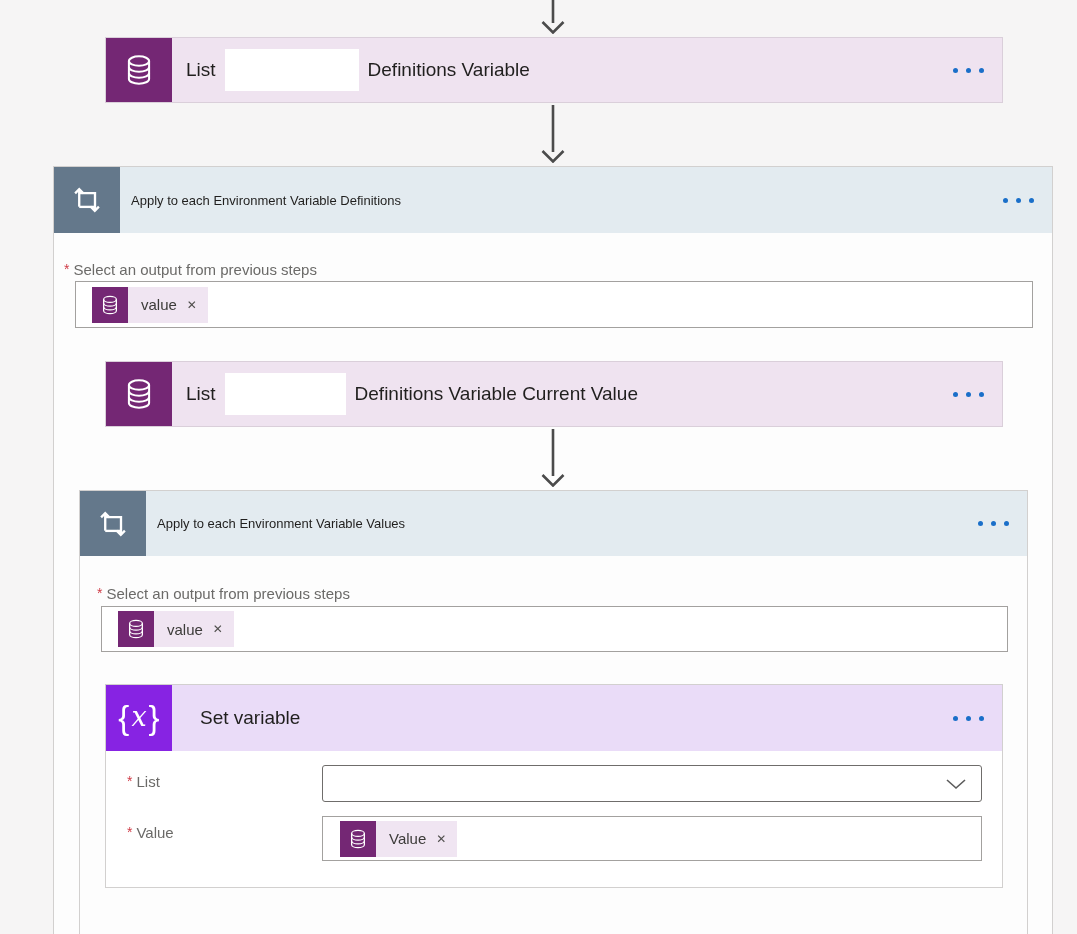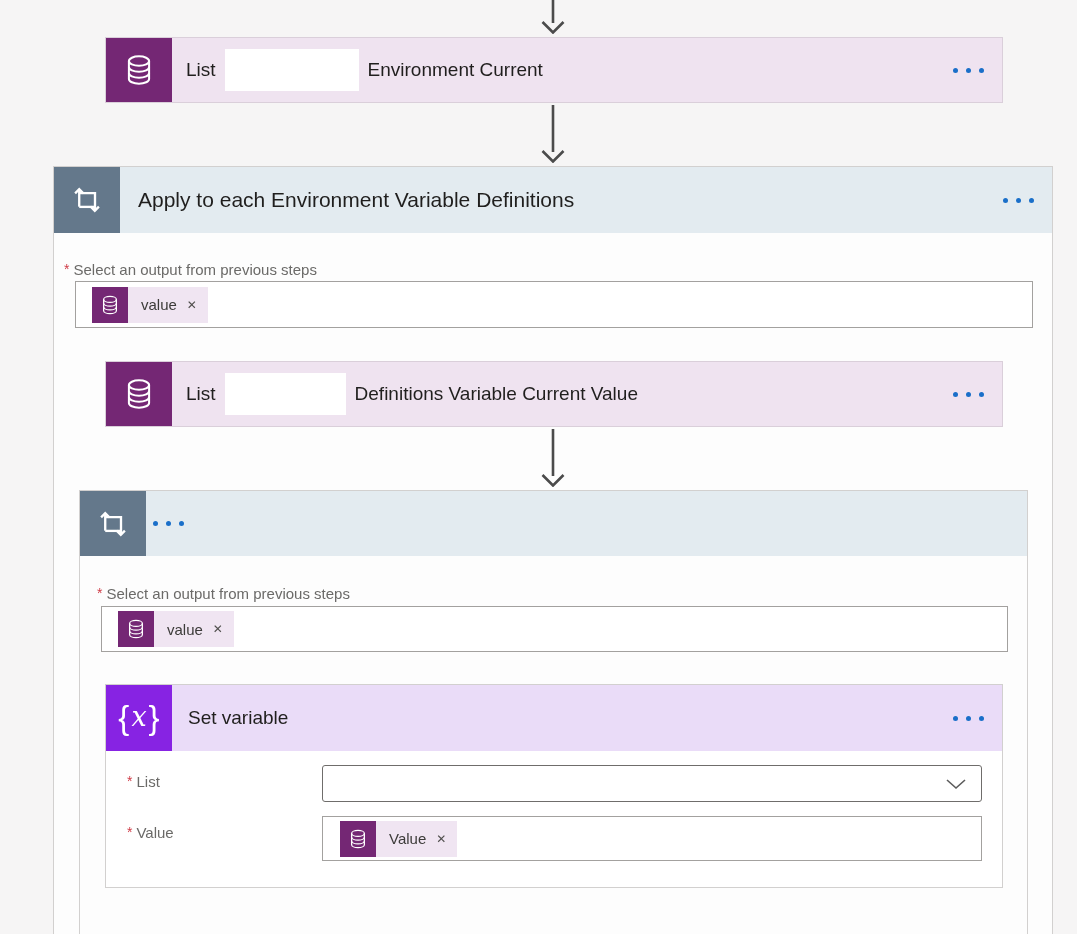--- a/index.html
+++ b/index.html
@@ -45,22 +45,22 @@
     width:66px;flex:0 0 66px;display:flex;align-items:center;justify-content:center;
   }
   .tile-dataverse{background:var(--dataverse-purple,#742774)}
   .tile-loop{background:var(--loop-tile,#64788b)}
   .tile-variable{background:var(--variable-purple,#8723e3)}
   .card-title{
     flex:1;display:flex;align-items:center;gap:9px;padding-left:14px;
     font-size:19px;color:var(--title-text,#201f1e);white-space:nowrap;overflow:hidden;
   }
   .loop-title{
-    flex:1;display:flex;align-items:center;padding-left:18px;
-    font-size:21px;color:var(--title-text,#201f1e);white-space:nowrap;overflow:hidden;
+    flex:1;display:flex;align-items:center;padding-left:11px;
+    font-size:13px;color:var(--title-text,#201f1e);white-space:nowrap;overflow:hidden;
   }
   .redacted{height:42px;background:#ffffff;flex:0 0 auto}
   
   .menu{
     width:44px;margin-right:12px;align-self:stretch;
     display:flex;align-items:center;justify-content:center;gap:8px;cursor:pointer;
   }
   .menu i{width:5px;height:5px;border-radius:50%;background:var(--ellipsis-blue,#1a6fc9)}
   
   .field-label{
@@ -125,21 +125,21 @@
 
 <div class="action-card card-dataverse" style="left:105px;top:37px;width:898px">
   <div class="tile tile-dataverse">
     <svg width="38" height="38" viewBox="0 0 32 32">
         <use href="#icon-db"></use>
       </svg>
   </div>
   <div class="card-title">
     <span>List</span>
     <span class="redacted" style="width:134px"></span>
-    <span>Environment Current</span>
+    <span>Definitions Variable</span>
   </div>
   <div class="menu">
       <i></i>
       <i></i>
       <i></i>
     </div>
 </div>
 
 <svg class="arrow" style="left:538px;top:105px" width="30" height="58" viewBox="0 0 30 58">
   <path d="M15 0 V47"></path>
@@ -203,20 +203,21 @@
     <path d="M4.5 46 L15 56.5 L25.5 46"></path>
 </svg>
 
 <div class="loop-box" style="left:79px;top:490px;width:949px;height:466px">
   <div class="loop-header" style="height:65px">
     <div class="tile tile-loop">
       <svg width="40" height="40" viewBox="0 0 36 36">
           <use href="#icon-loop"></use>
         </svg>
     </div>
+    <div class="loop-title">Apply to each Environment Variable Values</div>
     <div class="menu">
         <i></i>
         <i></i>
         <i></i>
       </div>
   </div>
 </div>
 
 <div class="field-label" style="left:97px;top:585px">
   <span class="req">*</span>
@@ -238,21 +239,21 @@
 
 <div class="sv-card" style="left:105px;top:684px;width:898px;height:204px">
   <div class="sv-header">
     <div class="tile tile-variable">
       <span class="vx">
           <span class="brace">{</span>
           <span class="x-italic">x</span>
           <span class="brace">}</span>
         </span>
     </div>
-    <div class="card-title" style="padding-left:16px">Set variable</div>
+    <div class="card-title" style="padding-left:28px">Set variable</div>
     <div class="menu">
         <i></i>
         <i></i>
         <i></i>
       </div>
   </div>
 </div>
 
 <div class="field-label" style="left:127px;top:773px">
   <span class="req">*</span>

